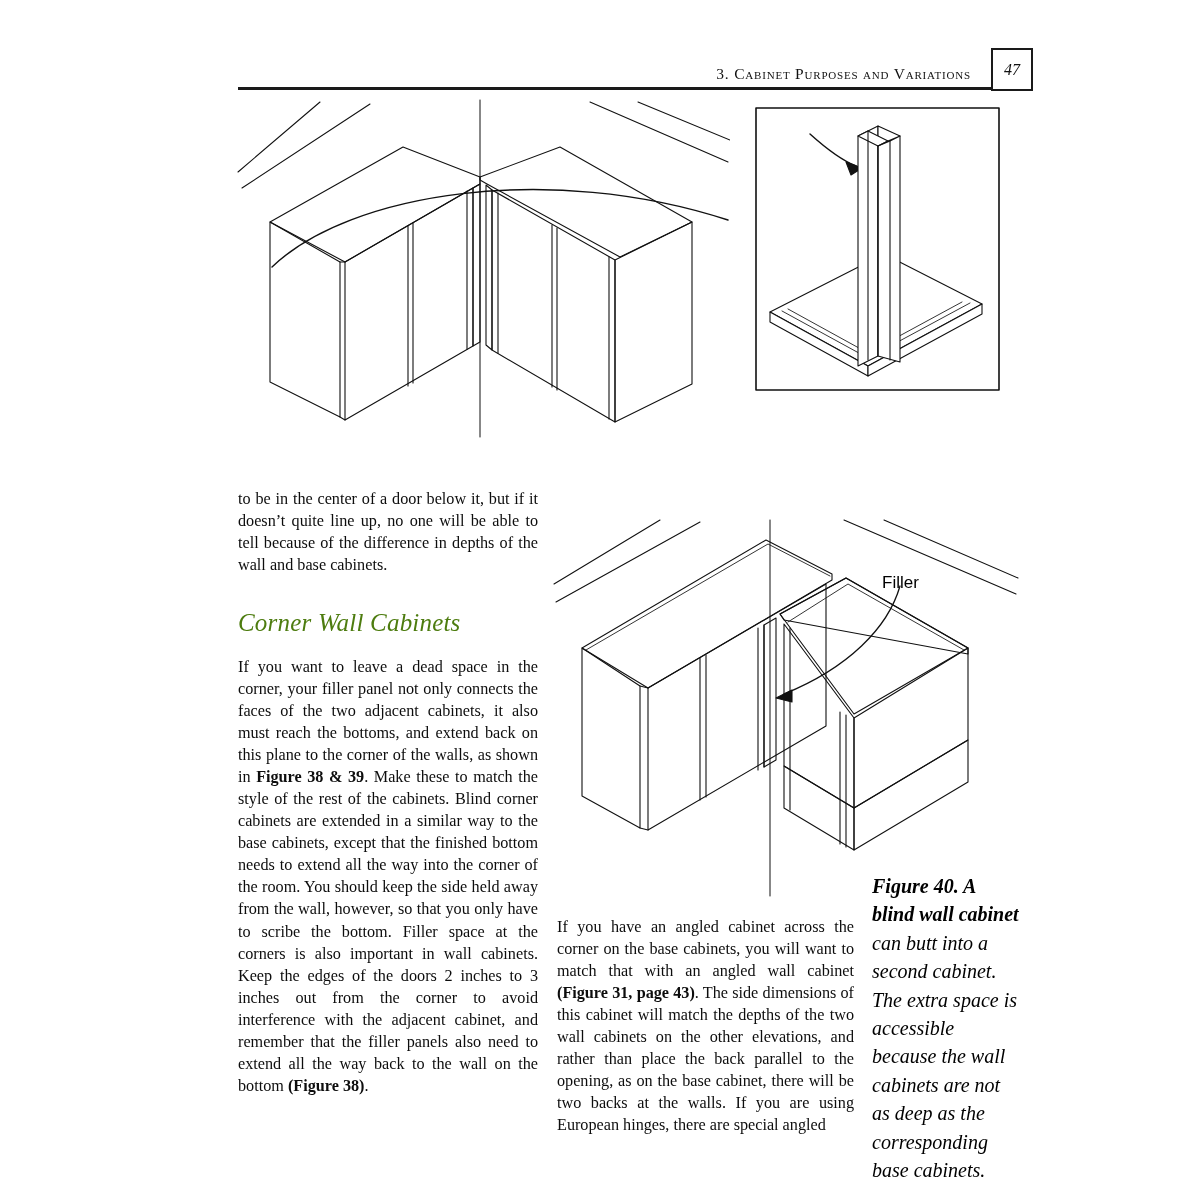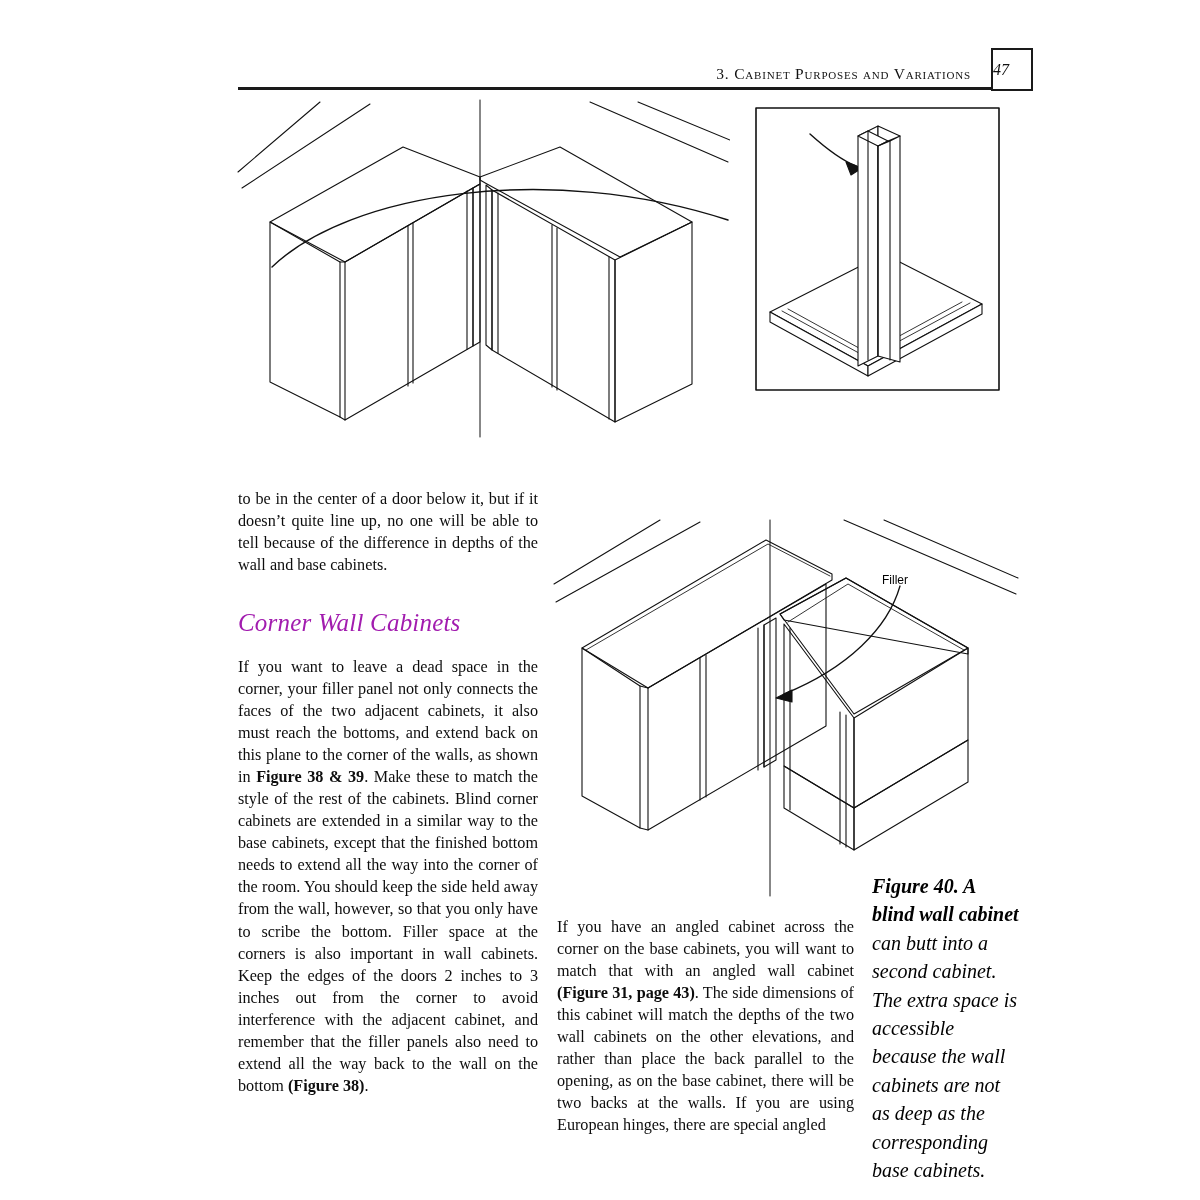--- a/index.html
+++ b/index.html
@@ -52,21 +52,21 @@
   .page-number-box {
     position: absolute;
     right: 0;
     top: 0;
     width: 38px;
     height: 39px;
     border: 2px solid #1a1a1a;
     background: #fff;
     display: flex;
     align-items: center;
-    justify-content: flex-start;
+    justify-content: center;
   }
   .page-number {
     font-family: "Liberation Serif", "DejaVu Serif", serif;
     font-size: 16px;
     font-style: italic;
     color: #111;
   }
 
   
   .fig {
@@ -114,27 +114,27 @@
   #column-left  { left: 218px; top: 488px; width: 300px; }
   #column-mid   { left: 537px; top: 916px; width: 297px; }
 
   .section-heading {
     font-family: "Liberation Serif", "DejaVu Serif", serif;
     font-style: italic;
     font-size: 25px;
     font-weight: normal;
     margin: 30px 0 16px 0;
     letter-spacing: 0.2px;
-    color: #a21caf;
+    color: #4d7c0f;
   }
 
   .filler-label {
     position: absolute;
     font-family: "Liberation Sans", "DejaVu Sans", sans-serif;
-    font-size: 12px;
+    font-size: 17px;
     color: #000;
     left: 862px;
     top: 573px;
   }
 </style>
 </head>
 <body>
 
 <div class="page">
 

